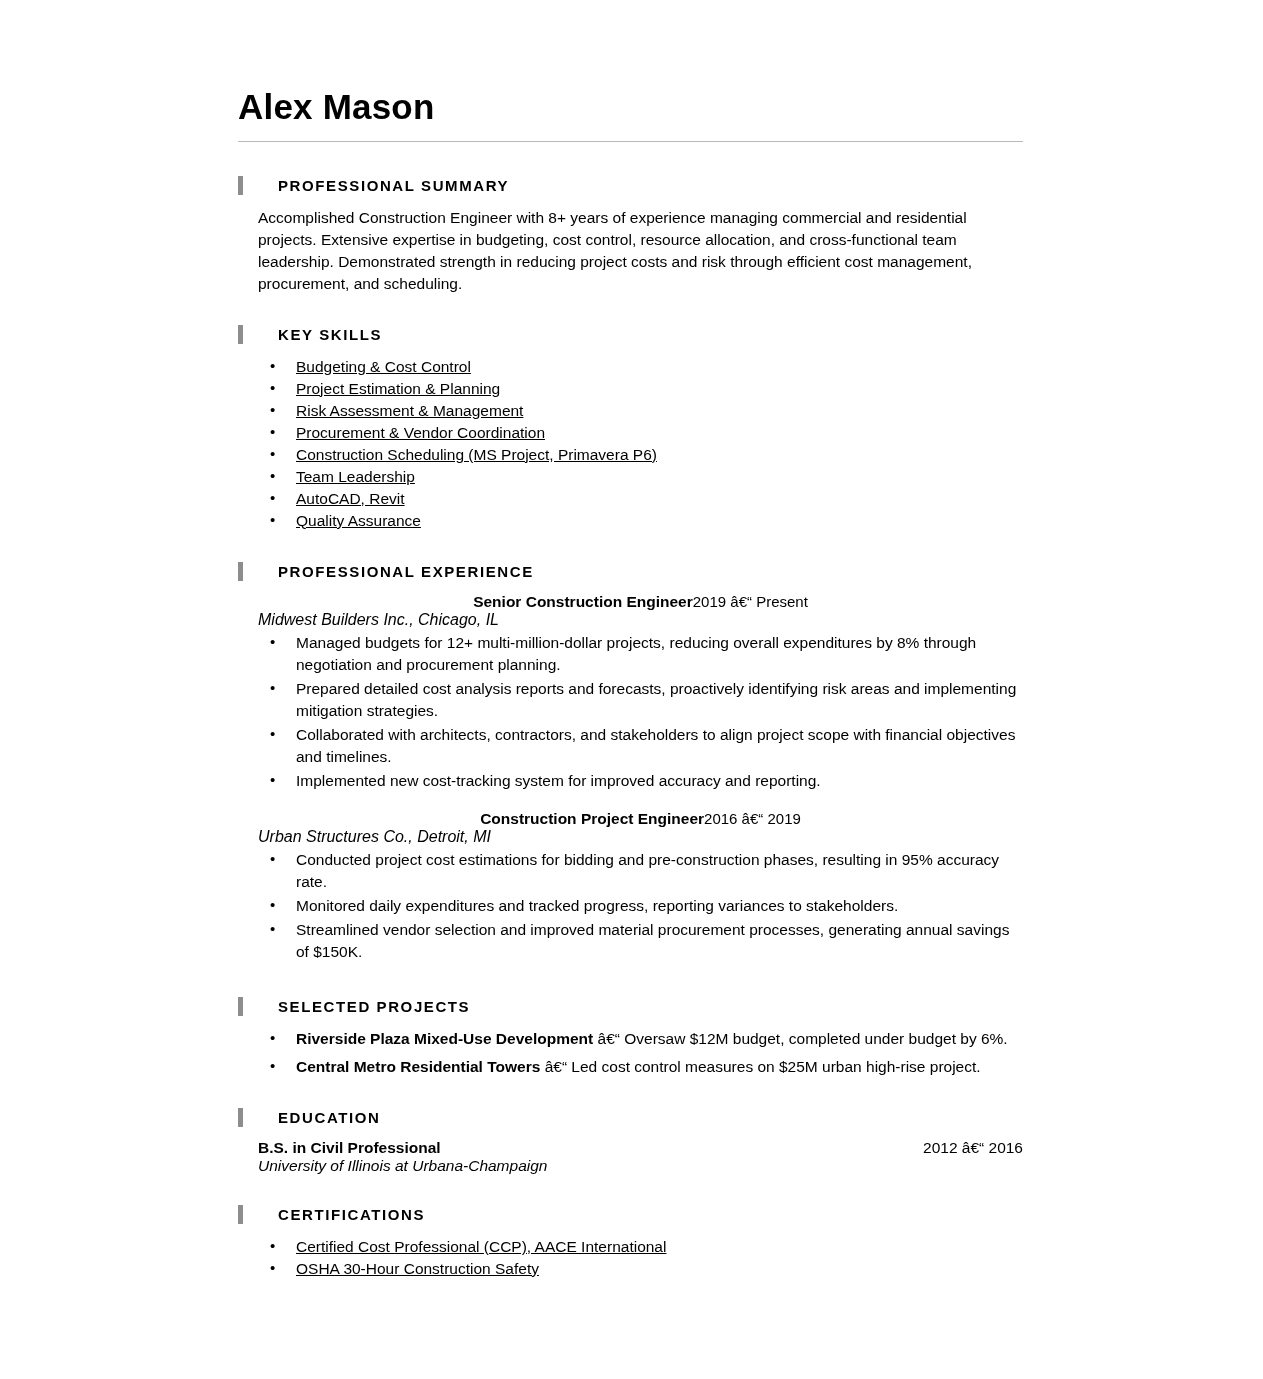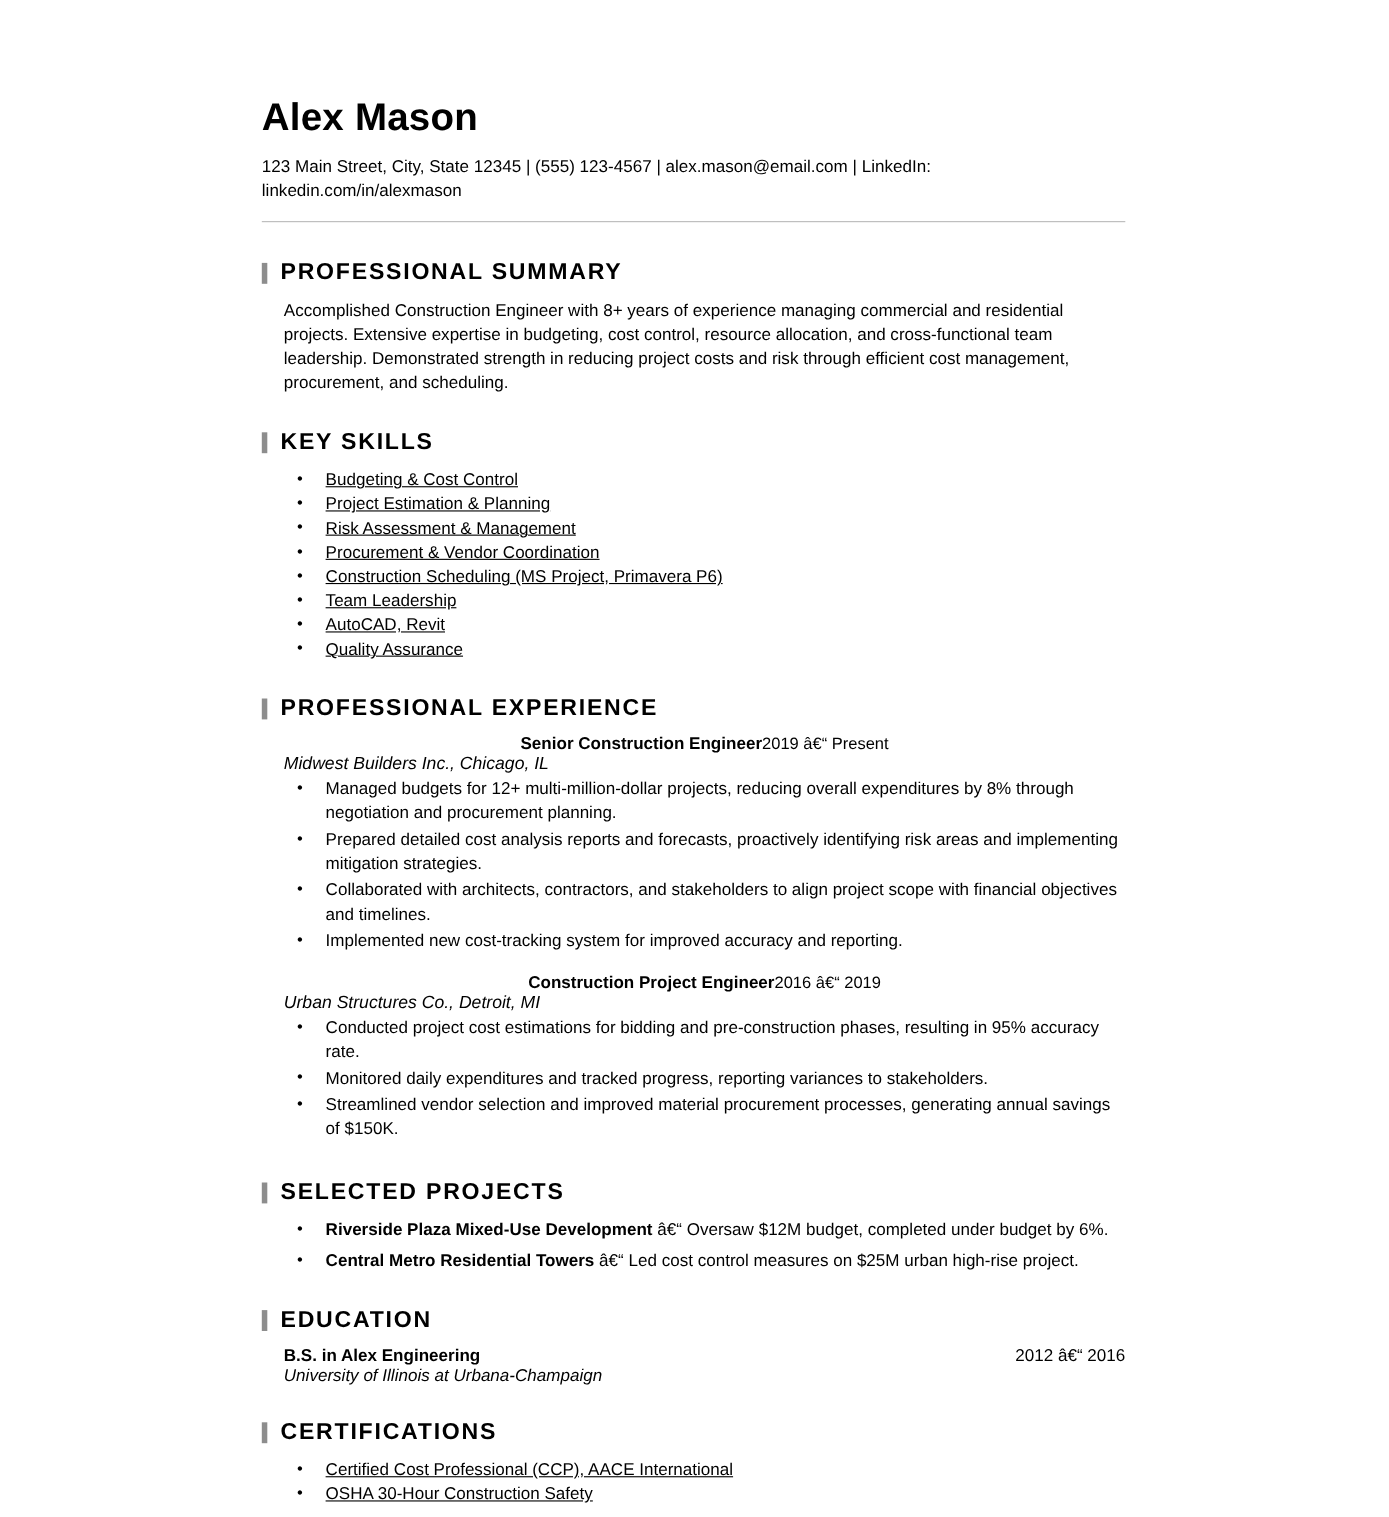--- a/index.html
+++ b/index.html
@@ -47,23 +47,24 @@
     gap: 12px;
     margin-bottom: 12px;
   }
   .section-bar {
     width: 5px;
     height: 19px;
     background: #8d8d8d;
     flex: 0 0 auto;
   }
   .section-title {
-    font-size: 21px;
+    font-size: 15px;
     font-weight: bold;
     letter-spacing: 1.6px;
+    margin-left: 23px;
   }
   .body-text {
     font-size: 15.5px;
     line-height: 1.42;
     margin: 0;
     padding-left: 20px;
     max-width: 752px;
   }
   ul.bullets {
     list-style: none;
@@ -133,21 +134,20 @@
   .proj-name { font-weight: bold; }
   .projects-section ul.bullets > li { margin-bottom: 6px; }
   .experience-section { margin-bottom: 34px; }
 </style>
 </head>
 <body>
 
 <div class="page">
 
   <h1 class="name">Alex Mason</h1>
-  <p class="contact-line">123 Main Street, City, State 12345  |  (555) 123-4567  |  alex.mason@email.com  |  LinkedIn: linkedin.com/in/alexmason</p>
   <hr class="header-rule">
 
   <section class="section">
     <div class="section-head">
       <span class="section-bar"></span>
       <span class="section-title">PROFESSIONAL SUMMARY</span>
     </div>
     <p class="body-text">Accomplished Construction Engineer with 8+ years of experience managing commercial and residential projects. Extensive expertise in budgeting, cost control, resource allocation, and cross-functional team leadership. Demonstrated strength in reducing project costs and risk through efficient cost management, procurement, and scheduling.</p>
   </section>
 
@@ -216,21 +216,21 @@
       </li>
     </ul>
   </section>
 
   <section class="section">
     <div class="section-head">
       <span class="section-bar"></span>
       <span class="section-title">EDUCATION</span>
     </div>
     <div class="edu-head">
-      <span class="edu-degree">B.S. in Alex Engineering</span>
+      <span class="edu-degree">B.S. in Civil Professional</span>
       <span class="edu-dates">2012 â€“ 2016</span>
     </div>
     <div class="edu-school">University of Illinois at Urbana-Champaign</div>
   </section>
 
   <section class="section">
     <div class="section-head">
       <span class="section-bar"></span>
       <span class="section-title">CERTIFICATIONS</span>
     </div>

